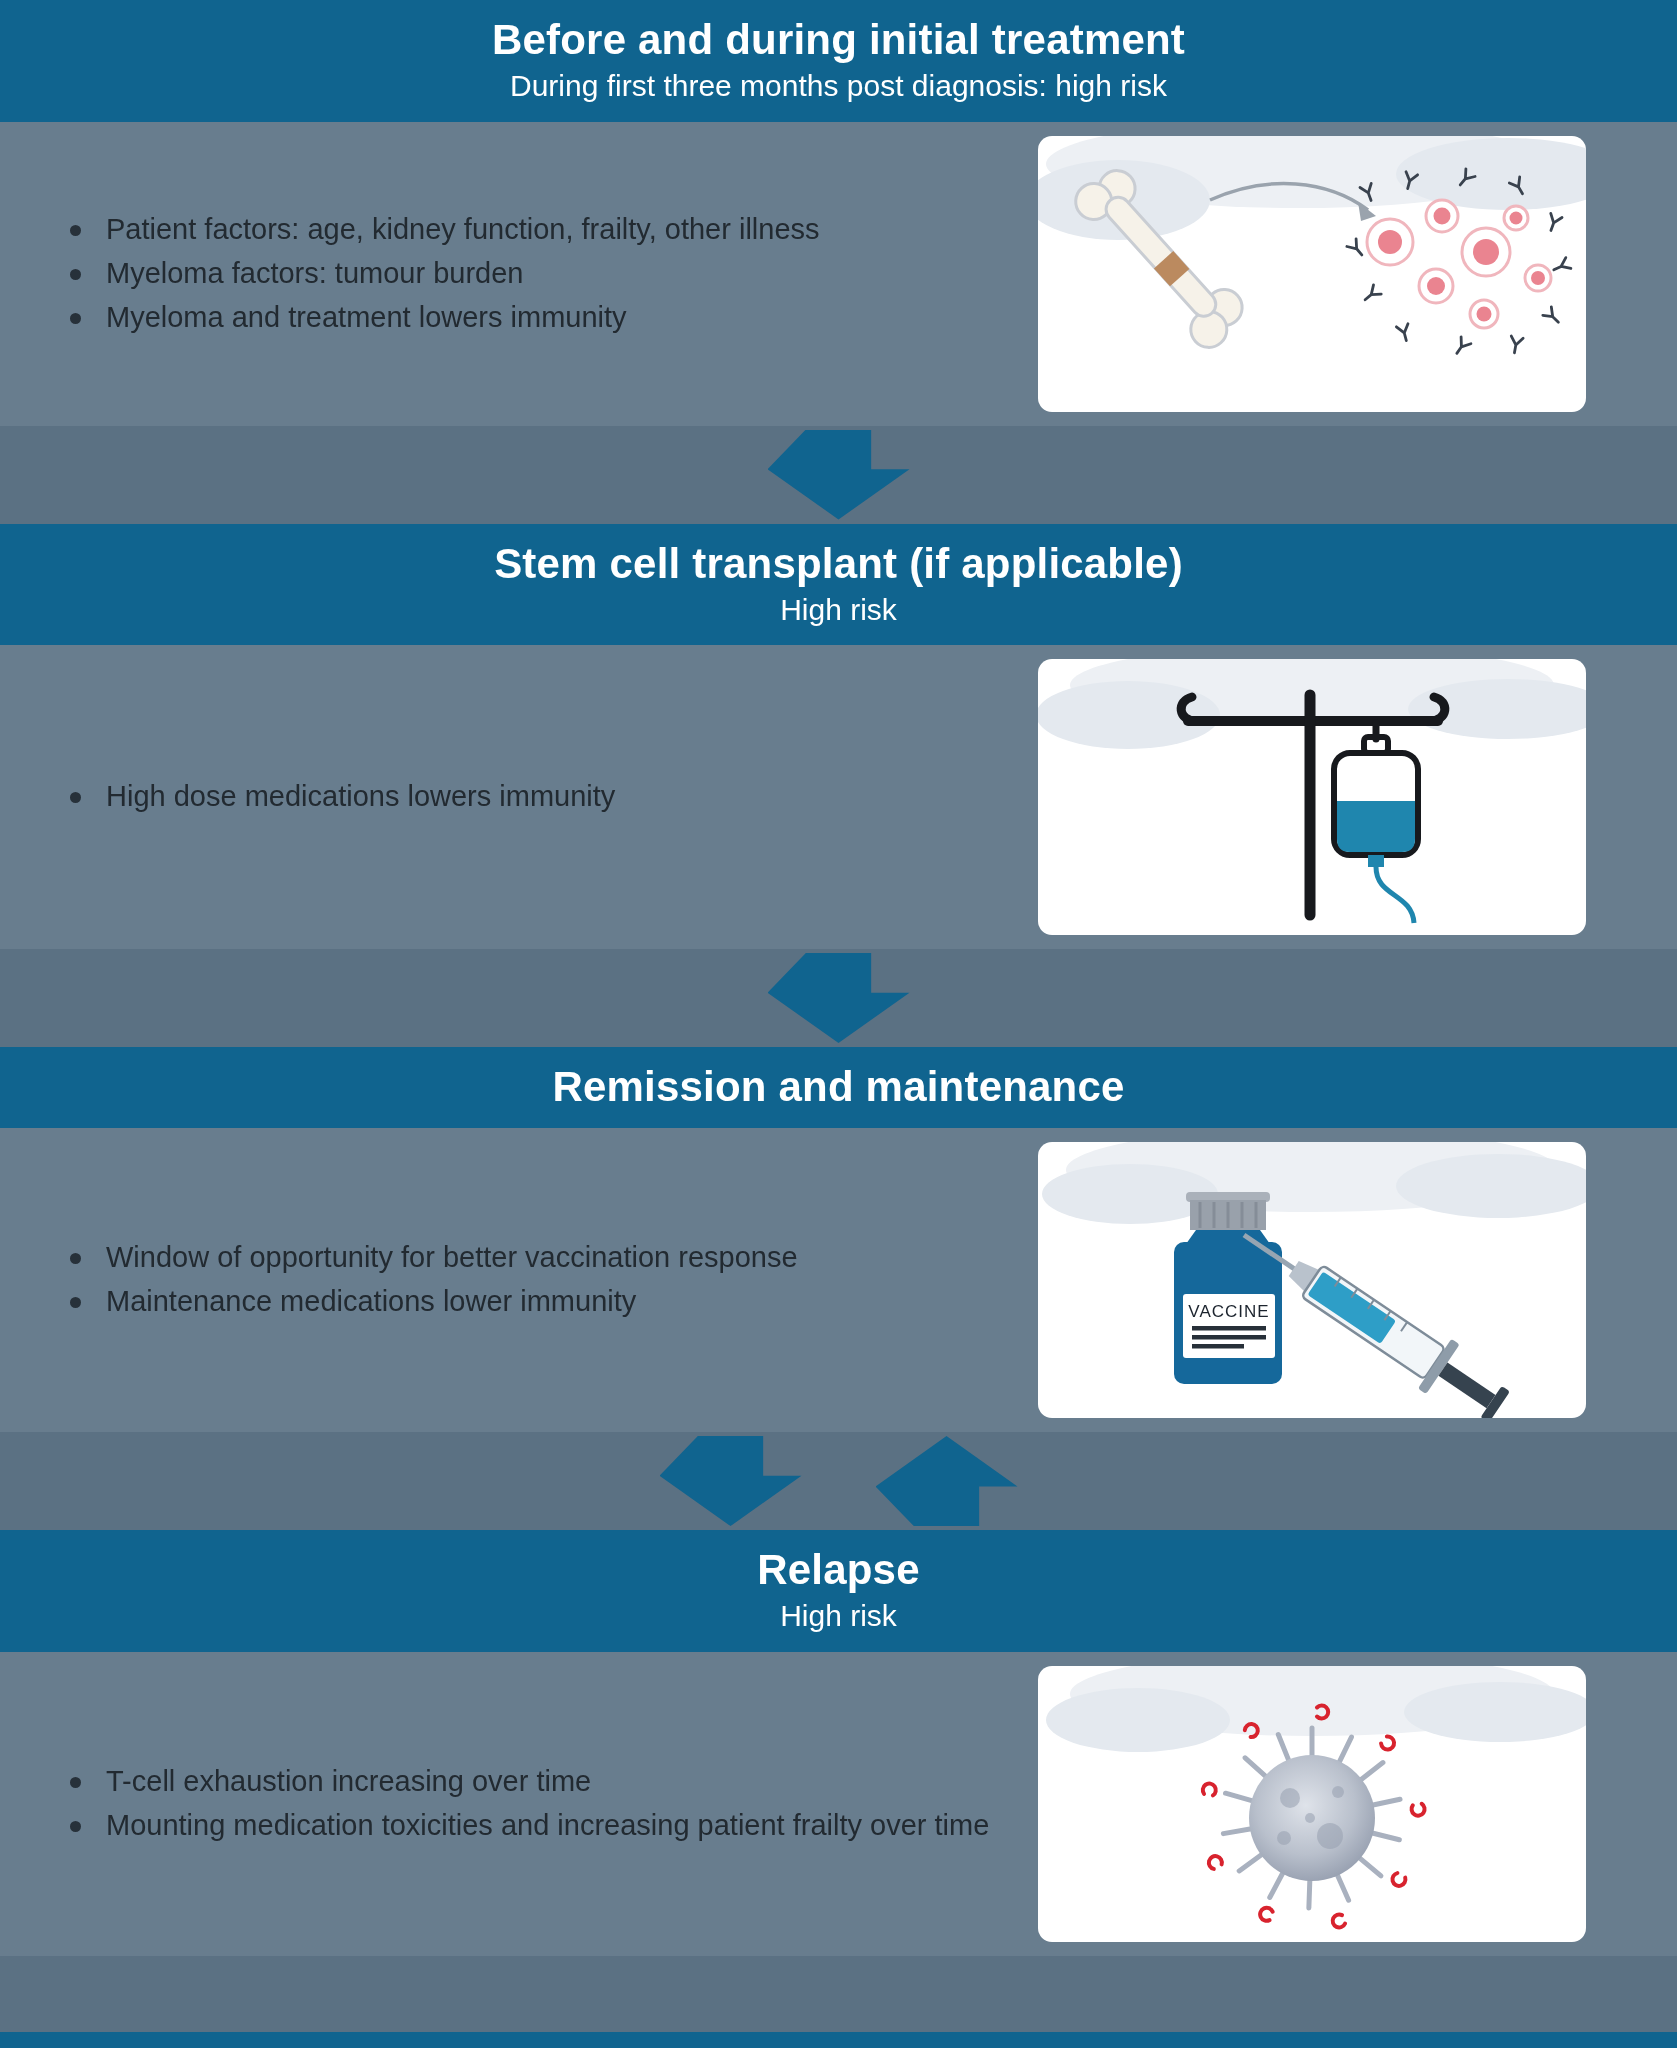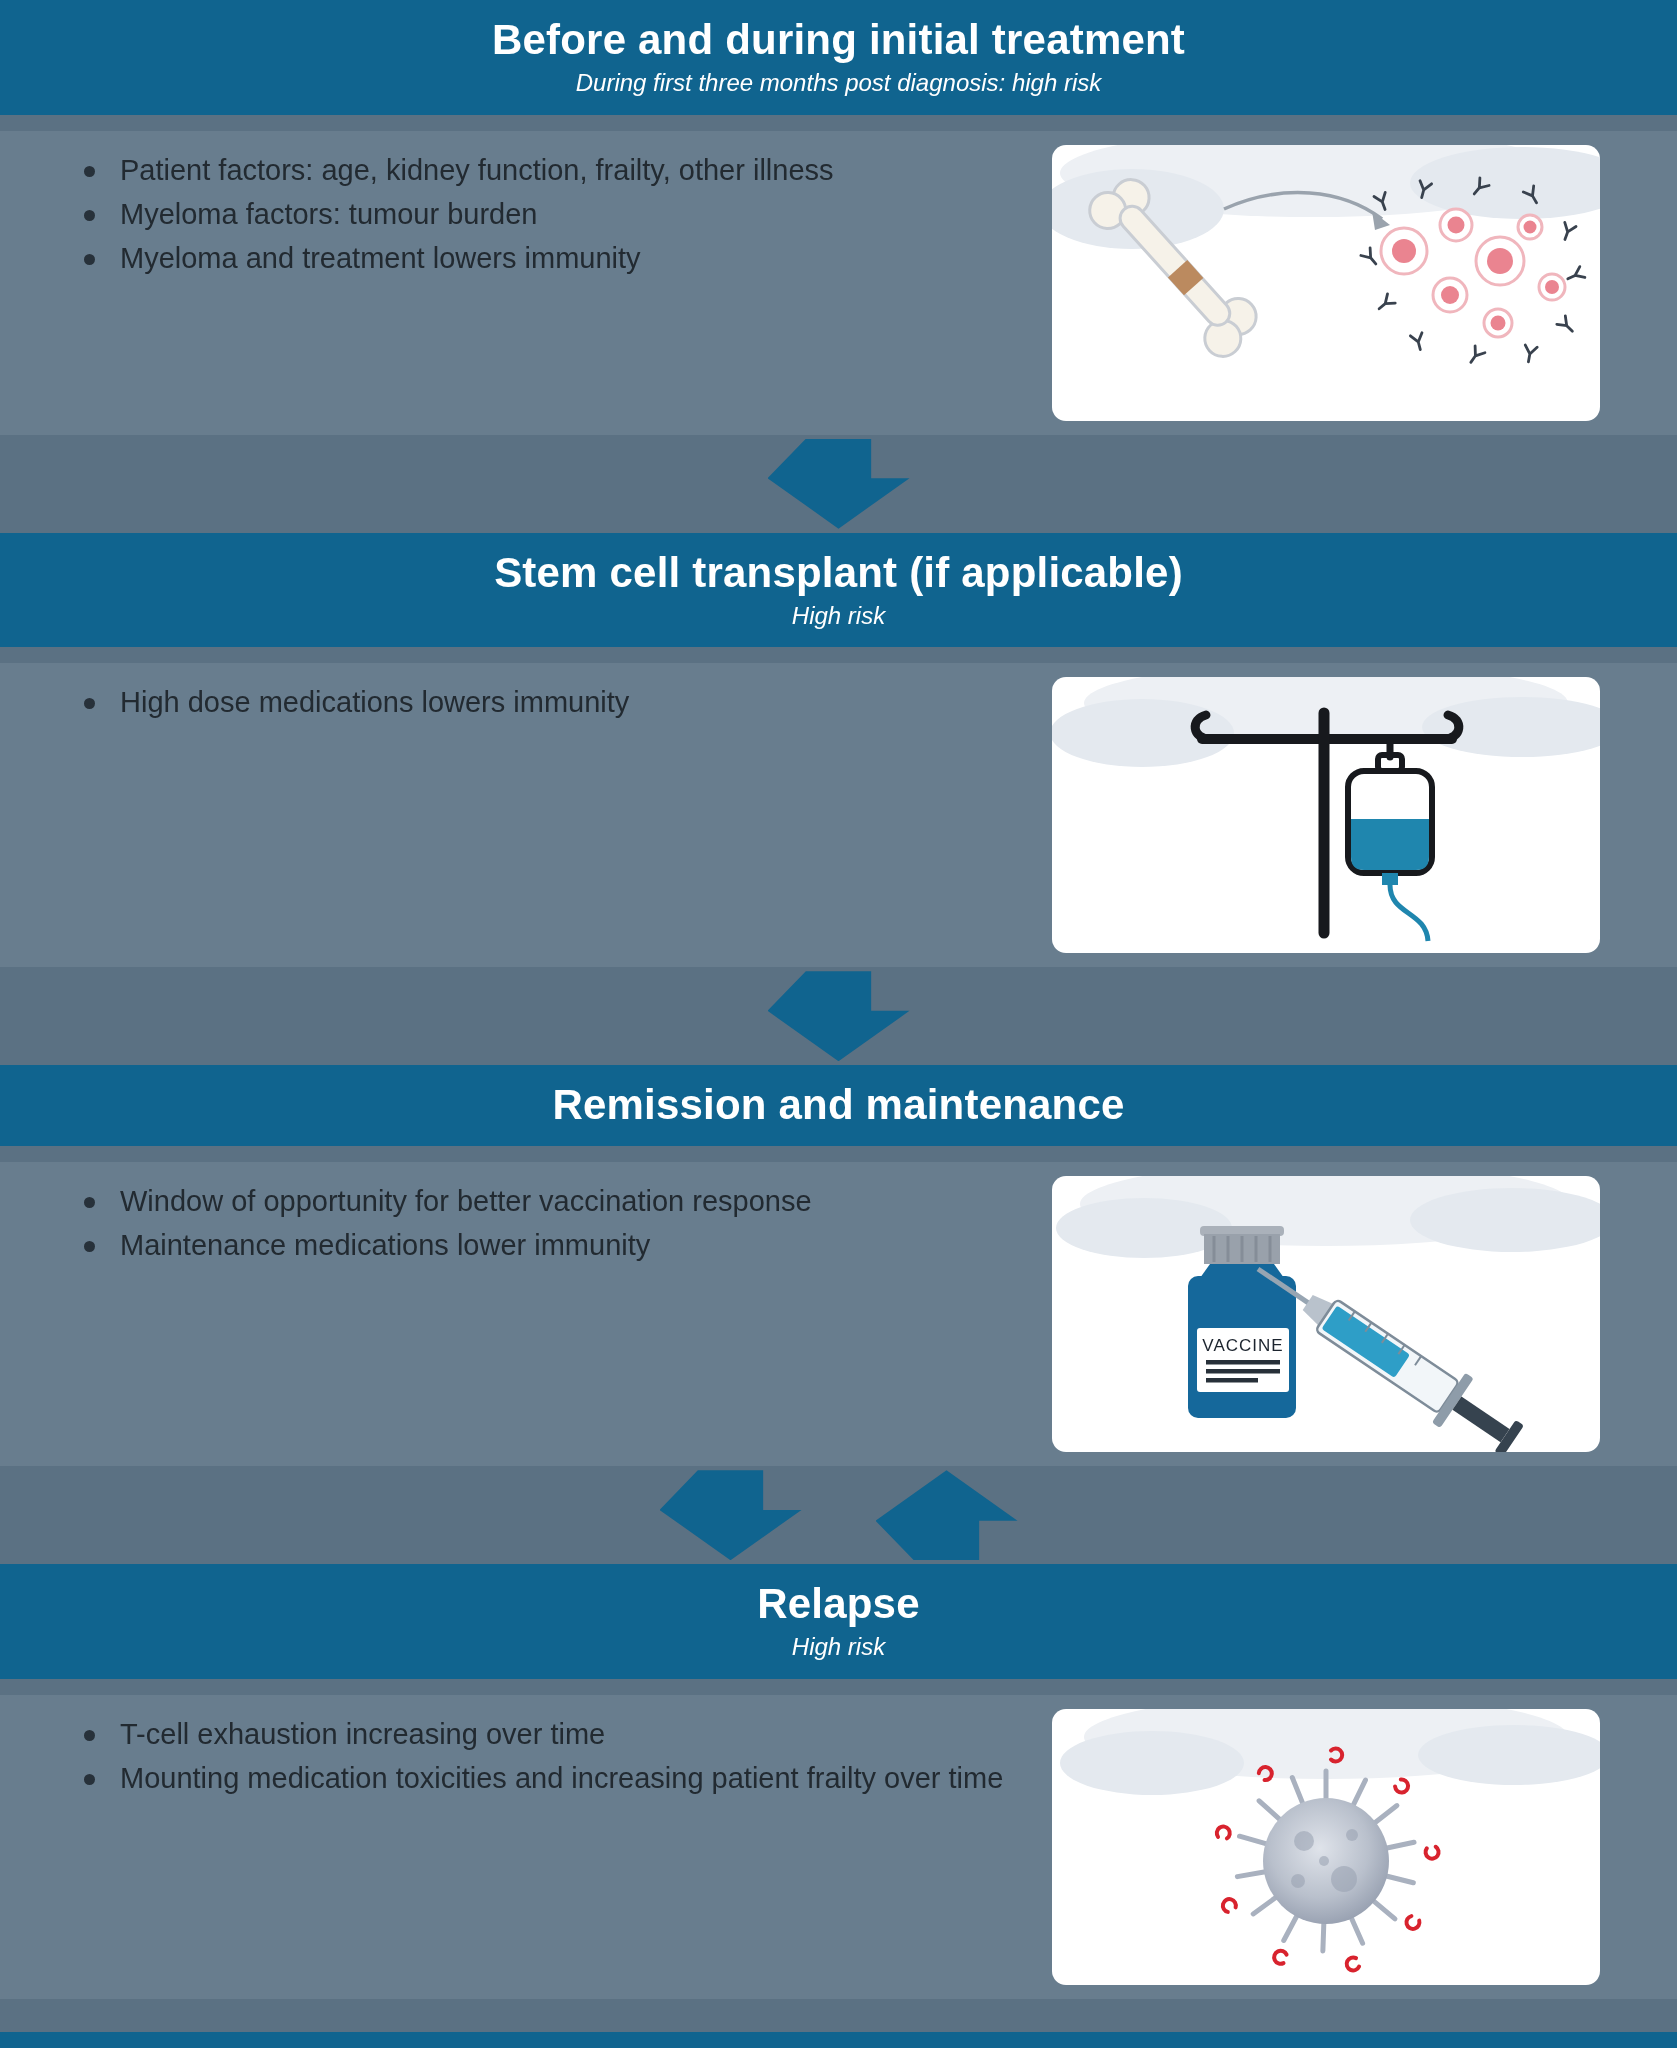--- a/index.html
+++ b/index.html
@@ -11,29 +11,28 @@
   }
   .page { display: flex; flex-direction: column; min-height: 2048px; width: 100%; }
 
   .stage-header {
     background: var(--header, #10648f);
     color: #ffffff;
     text-align: center;
     padding: 16px 10px 18px;
   }
   .stage-title { font-size: 42px; font-weight: 700; line-height: 1.12; letter-spacing: .2px; }
-  .stage-subtitle { font-size: 24px; line-height: 1.15; margin-top: 6px; font-weight: 400; font-style: italic; }
+  .stage-subtitle { font-size: 30px; line-height: 1.15; margin-top: 6px; font-weight: 400; }
 
   .stage-body {
     background: var(--panel, #687d8e);
     display: flex;
-    align-items: flex-start;
+    align-items: center;
     min-height: 292px;
-    padding: 14px 30px 14px 68px;
-    margin-top: 16px;
+    padding: 14px 30px 14px 54px;
   }
   .bullets {
     list-style: none;
     margin: 0;
     padding: 0;
     color: var(--bullet_text, #222a31);
     font-size: 29px;
     line-height: 1.24;
     max-width: 960px;
     flex: 1;

